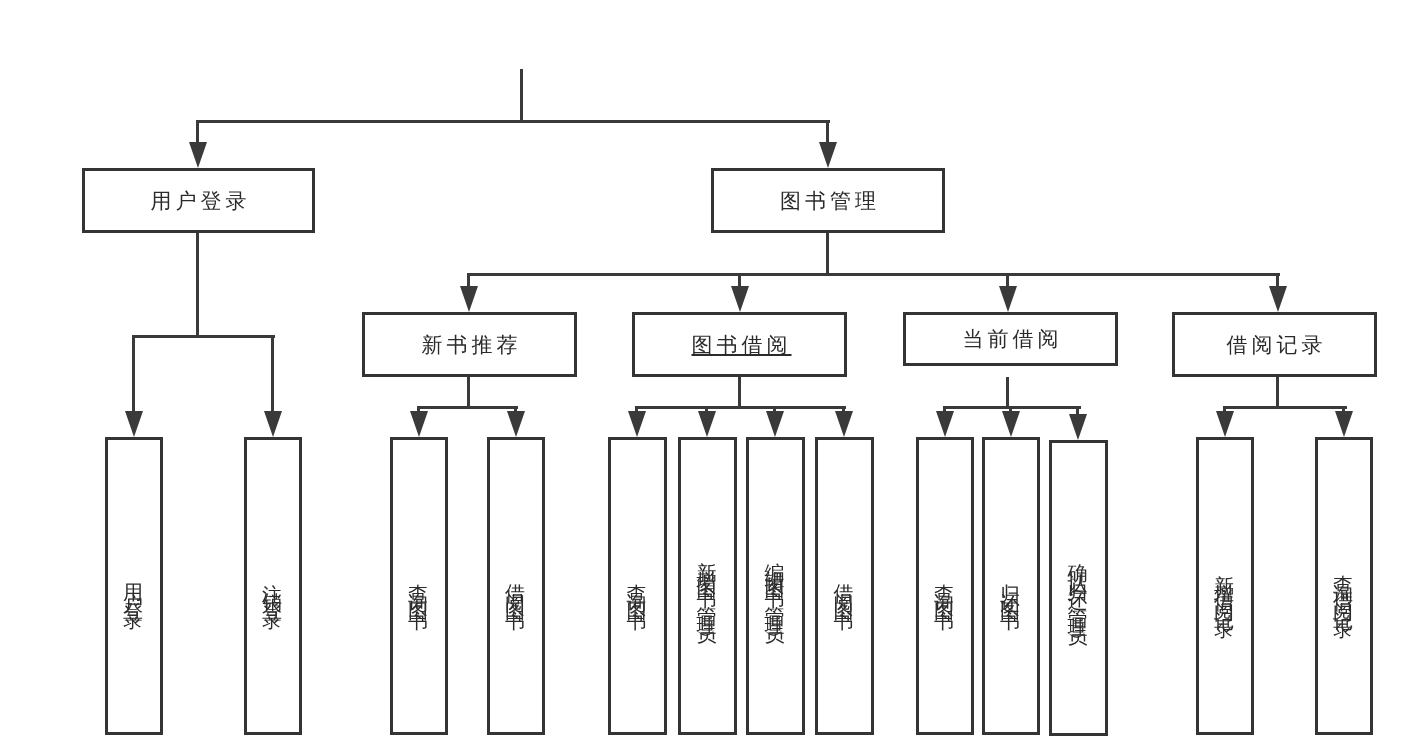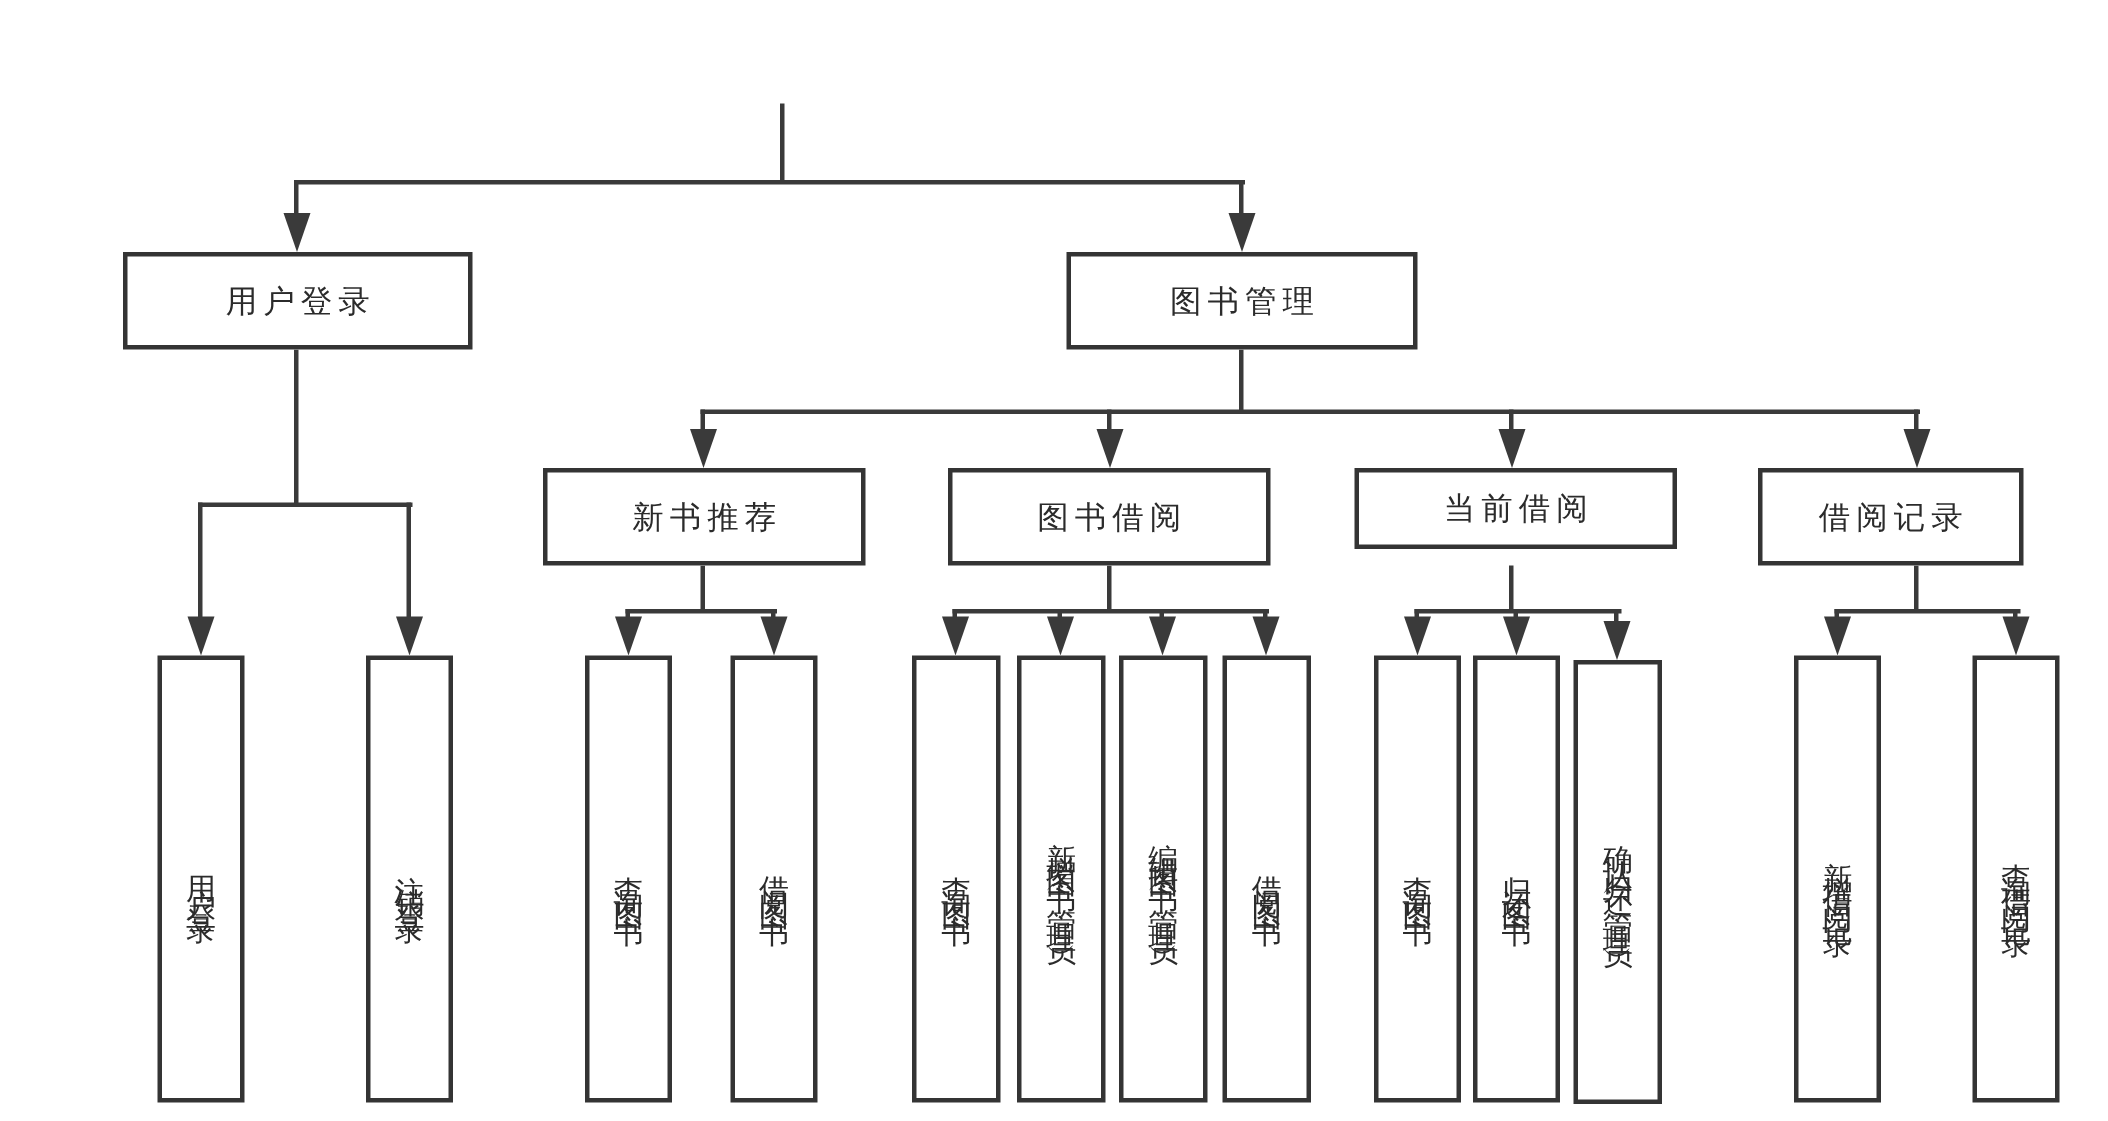--- a/index.html
+++ b/index.html
@@ -100,23 +100,23 @@
   <div class="v" style="left:467px; top:273px; height:18px;"></div>
   <div class="arrow" style="left:460px; top:286px;"></div>
   <div class="v" style="left:738px; top:273px; height:18px;"></div>
   <div class="arrow" style="left:731px; top:286px;"></div>
   <div class="v" style="left:1006px; top:273px; height:18px;"></div>
   <div class="arrow" style="left:999px; top:286px;"></div>
   <div class="v" style="left:1276px; top:273px; height:18px;"></div>
   <div class="arrow" style="left:1269px; top:286px;"></div>
 
   <div class="box" style="left:362px; top:312px; width:215px; height:65px;">新书推荐</div>
-  <div class="box" style="left:632px; top:312px; width:215px; height:65px;">图书借阅</div>
+  <div class="box" style="left:632px; top:312px; width:215px; height:65px;text-decoration:underline;">图书借阅</div>
   <div class="box" style="left:903px; top:312px; width:215px; height:54px;">当前借阅</div>
-  <div class="box" style="left:1172px; top:312px; width:177px; height:65px;">借阅记录</div>
+  <div class="box" style="left:1172px; top:312px; width:205px; height:65px;">借阅记录</div>
 
   <div class="v" style="left:467px; top:377px; height:31px;"></div>
   <div class="h" style="left:417px; top:406px; width:101px;"></div>
   <div class="v" style="left:417px; top:406px; height:8px;"></div>
   <div class="arrow" style="left:410px; top:411px;"></div>
   <div class="v" style="left:514px; top:406px; height:8px;"></div>
   <div class="arrow" style="left:507px; top:411px;"></div>
 
   <div class="v" style="left:738px; top:377px; height:31px;"></div>
   <div class="h" style="left:635px; top:406px; width:211px;"></div>

